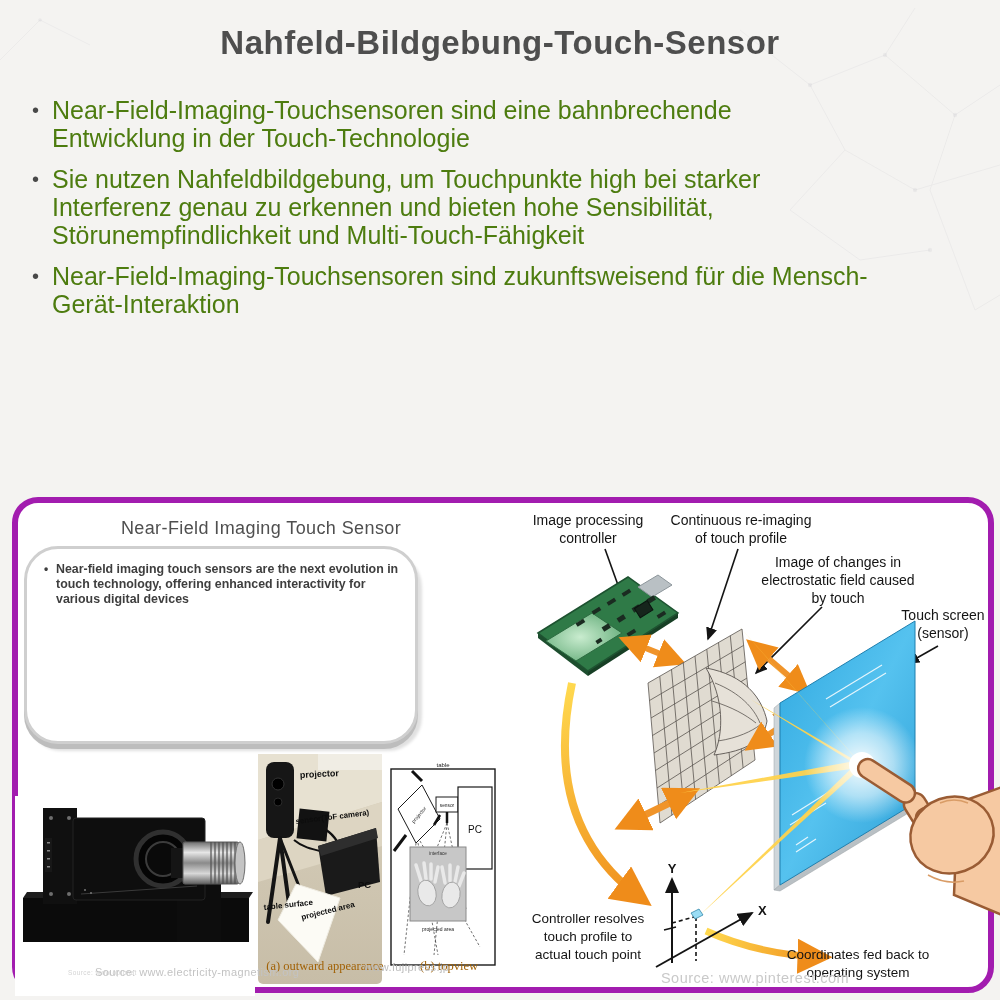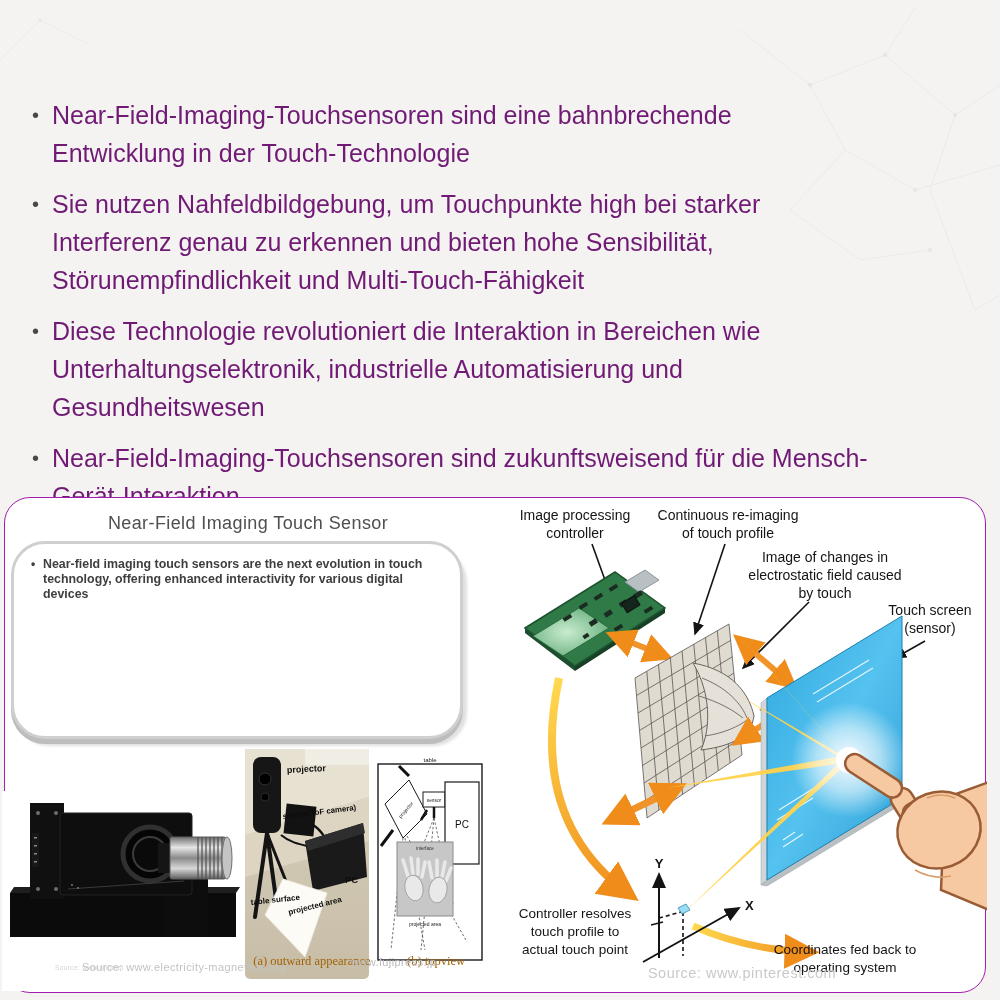--- a/index.html
+++ b/index.html
@@ -4,31 +4,31 @@
 <style>
   html,body{margin:0;padding:0;}
   .page{position:relative;width:1000px;height:1000px;background:#f4f3f1;overflow:hidden;
         font-family:"Liberation Sans",sans-serif;color:#474747;}
   .plexus{position:absolute;left:0;top:0;pointer-events:none;}
 
   .main-title{position:absolute;left:0;top:24px;width:1000px;text-align:center;
     font-size:33px;font-weight:bold;letter-spacing:.5px;color:#4e4e4e;margin:0;}
 
   .de-bullets{position:absolute;left:30px;top:96px;width:840px;margin:0;padding:0;list-style:none;}
-  .de-bullets li{position:relative;padding-left:22px;font-size:25px;line-height:38px;
-    color:#701a75;margin-bottom:13px;}
+  .de-bullets li{position:relative;padding-left:22px;font-size:25px;line-height:28px;
+    color:#4d7c0f;margin-bottom:13px;}
   .de-bullets li::before{content:"•";position:absolute;left:2px;top:0;font-size:20px;color:#484848;}
 
-  .bottom-panel{position:absolute;left:4px;top:497px;width:982px;height:496px;
-    background:#ffffff;border:1px solid #a21caf;border-radius:26px;box-sizing:border-box;}
+  .bottom-panel{position:absolute;left:12px;top:497px;width:982px;height:496px;
+    background:#ffffff;border:6px solid #a21caf;border-radius:26px;box-sizing:border-box;}
 
   .left-card{position:absolute;left:2px;top:1px;width:482px;height:492px;}
   .lc-title{position:absolute;left:0;top:14px;width:482px;text-align:center;
     font-size:18px;font-weight:500;letter-spacing:.4px;color:#4f4f4f;}
-  .lc-box{position:absolute;left:4px;top:42px;width:452px;height:198px;box-sizing:border-box;
+  .lc-box{position:absolute;left:4px;top:42px;width:394px;height:198px;box-sizing:border-box;
     border:3px solid #cfcfcf;border-radius:34px;background:#fff;
     box-shadow:0 5px 0 #bdbdbd,4px 7px 3px rgba(0,0,0,.12);
     padding:13px 14px 8px 16px;}
   .lc-box ul{margin:0;padding:0;list-style:none;}
   .lc-box li{position:relative;padding-left:13px;font-size:12.4px;line-height:15px;
     font-weight:bold;color:#3e3e3e;margin-bottom:9px;}
   .lc-box li::before{content:"•";position:absolute;left:1px;top:0;font-size:12px;color:#3e3e3e;}
 
   .dev-photo{position:absolute;left:-5px;top:292px;}
   .mid-photo{position:absolute;left:238px;top:250px;}
@@ -66,24 +66,24 @@
     <g fill="#3a3a5a" opacity="0.05">
       <circle cx="810" cy="85" r="2.2"></circle>
         <circle cx="885" cy="55" r="2.2"></circle>
       <circle cx="955" cy="115" r="2.2"></circle>
         <circle cx="915" cy="190" r="2.2"></circle>
       <circle cx="930" cy="250" r="2.2"></circle>
         <circle cx="40" cy="20" r="1.8"></circle>
     </g>
   </svg>
 
+  <h1 class="main-title">Nahfeld-Bildgebung-Touch-Sensor</h1>
   <ul class="de-bullets">
     <li><span>Near-Field-Imaging-Touchsensoren sind eine bahnbrechende Entwicklung in der Touch-Technologie</span></li>
     <li><span>Sie nutzen Nahfeldbildgebung, um Touchpunkte high bei starker Interferenz genau zu erkennen und bieten hohe Sensibilität, Störunempfindlichkeit und Multi-Touch-Fähigkeit</span></li>
-    <li><span>Diese Technologie revolutioniert die Interaktion in Bereichen wie Unterhaltungselektronik, industrielle Automatisierung und Gesundheitswesen</span></li>
     <li><span>Near-Field-Imaging-Touchsensoren sind zukunftsweisend für die Mensch-Gerät-Interaktion</span></li>
   </ul>
 
   <div class="bottom-panel">
 
     <div class="left-card">
       <div class="lc-title">Near-Field Imaging Touch Sensor</div>
 
       <div class="lc-box">
         <ul>

